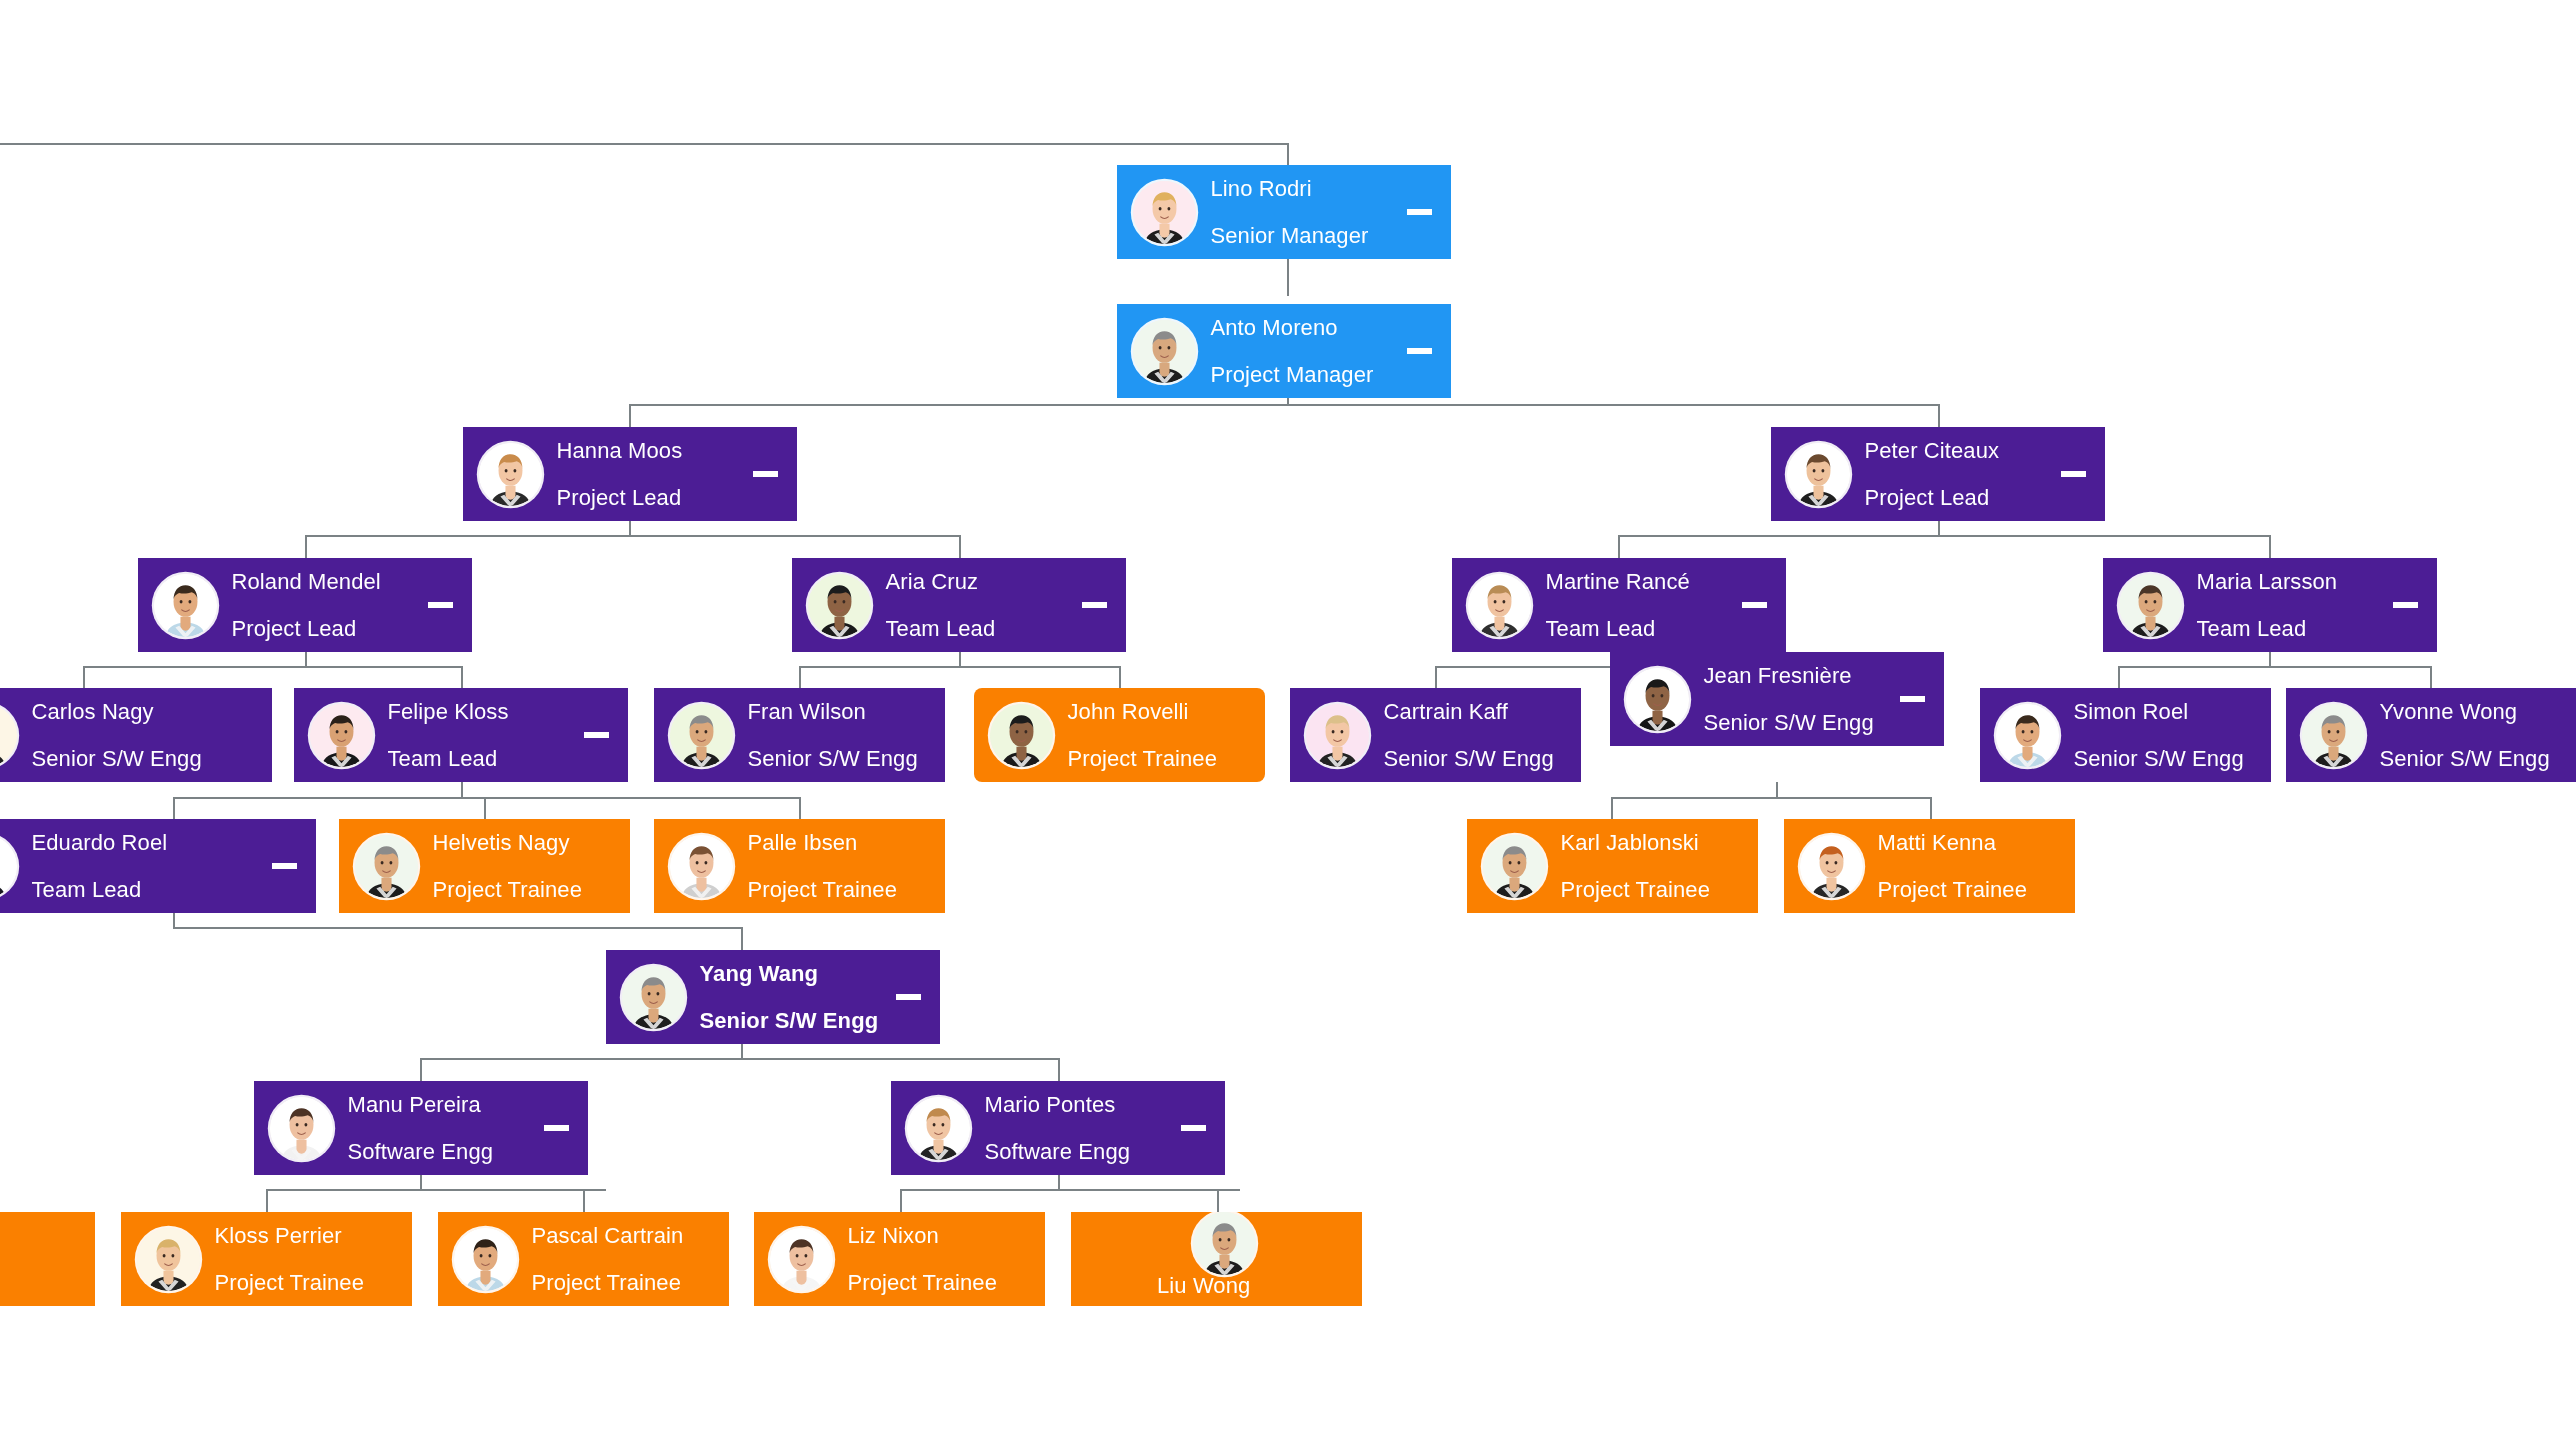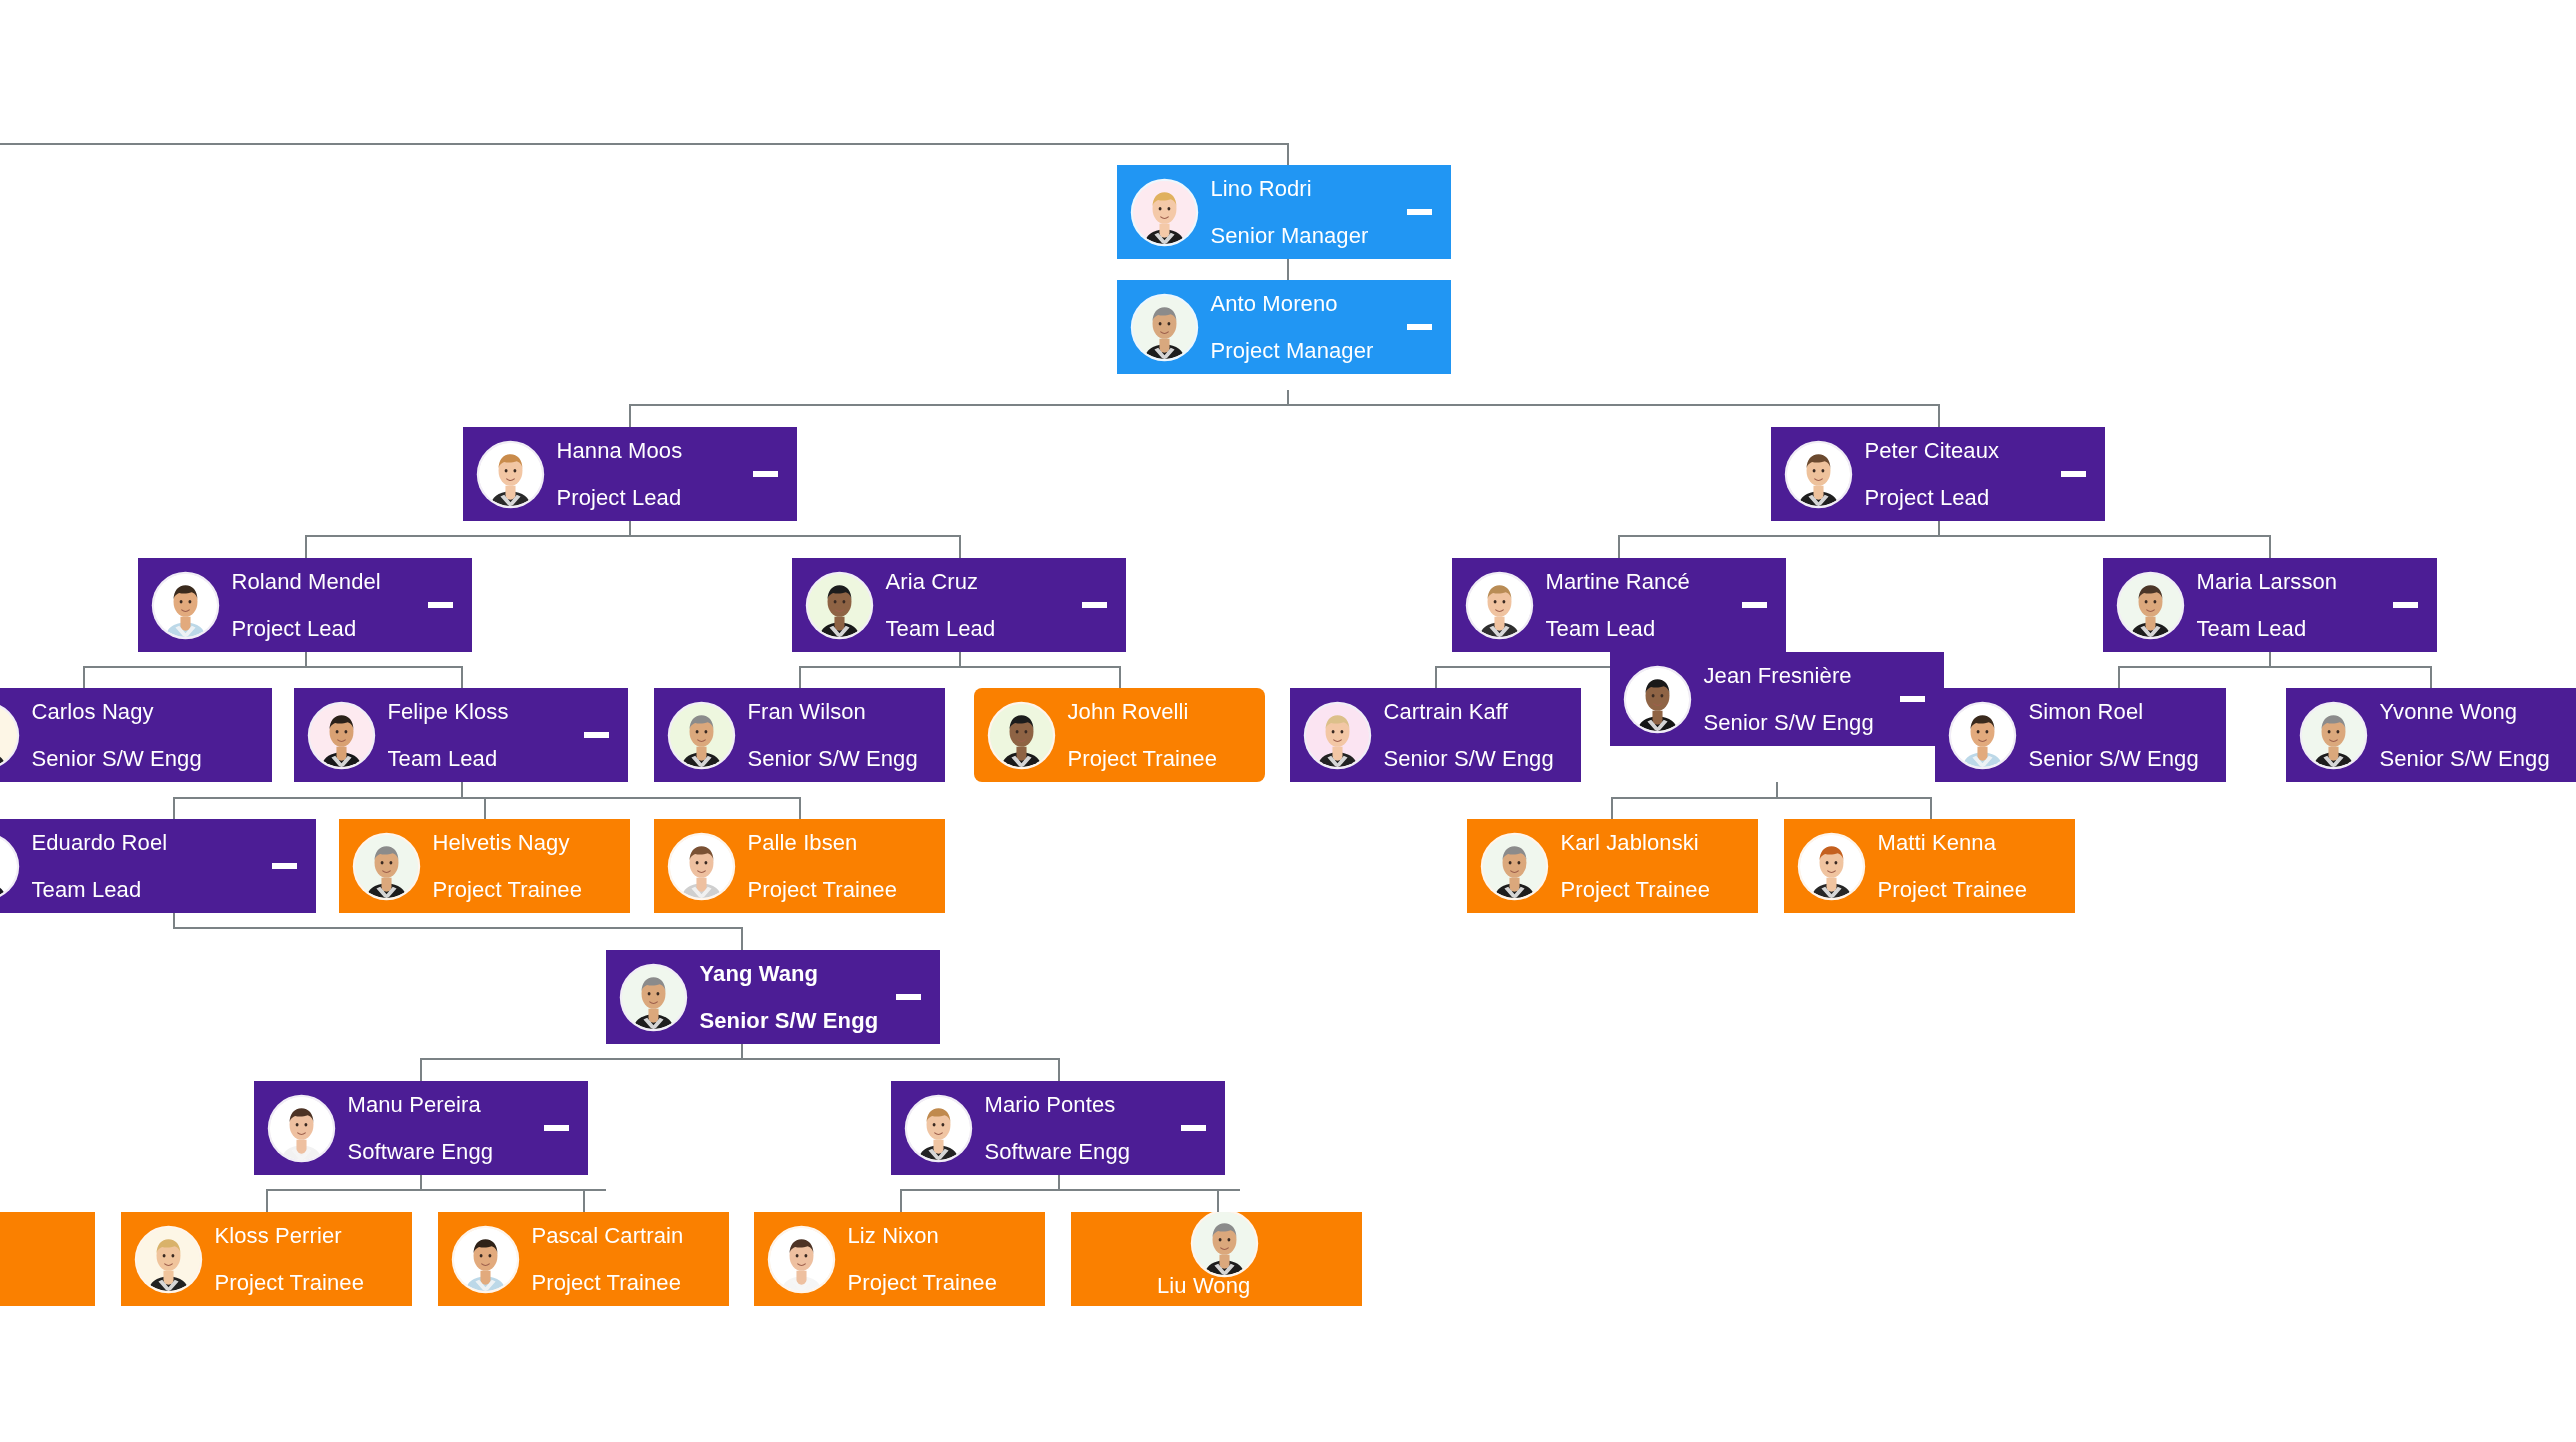--- a/index.html
+++ b/index.html
@@ -167,21 +167,21 @@
             <path d="M40 82l10 12 10-12 6 3-16 18-16-18z" fill="#f6f6f6" opacity="0.85"></path>
           </g>
         </svg>
       </div>
       <div class="node-text">
         <div class="node-name">Lino Rodri</div>
         <div class="node-title">Senior Manager</div>
       </div>
       <div class="collapse-btn"></div>
     </div>
-    <div class="node blue" style="left: 1117px; top: 280px; width: 334px; height: 94px;">
+    <div class="node blue" style="left: 1117px; top: 304px; width: 334px; height: 94px;">
       <div class="avatar">
         <div class="a-bg" style="background:#f0f7ee"></div>
         <svg viewBox="0 0 100 100" preserveAspectRatio="xMidYMid slice">
           <defs>
             <clipPath id="cp-anto-moreno">
               <circle cx="50" cy="50" r="50"></circle>
             </clipPath>
           </defs>
           <g clip-path="url(#cp-anto-moreno)">
             <rect width="100" height="100" fill="#f0f7ee"></rect>
@@ -540,21 +540,21 @@
             <path d="M40 82l10 12 10-12 6 3-16 18-16-18z" fill="#f6f6f6" opacity="0.85"></path>
           </g>
         </svg>
       </div>
       <div class="node-text">
         <div class="node-name">Jean Fresnière</div>
         <div class="node-title">Senior S/W Engg</div>
       </div>
       <div class="collapse-btn"></div>
     </div>
-    <div class="node teal" style="left: 1935px; top: 688px; width: 291px; height: 94px;">
+    <div class="node teal" style="left: 1980px; top: 688px; width: 291px; height: 94px;">
       <div class="avatar">
         <div class="a-bg" style="background:#ffffff"></div>
         <svg viewBox="0 0 100 100" preserveAspectRatio="xMidYMid slice">
           <defs>
             <clipPath id="cp-simon-roel">
               <circle cx="50" cy="50" r="50"></circle>
             </clipPath>
           </defs>
           <g clip-path="url(#cp-simon-roel)">
             <rect width="100" height="100" fill="#ffffff"></rect>

